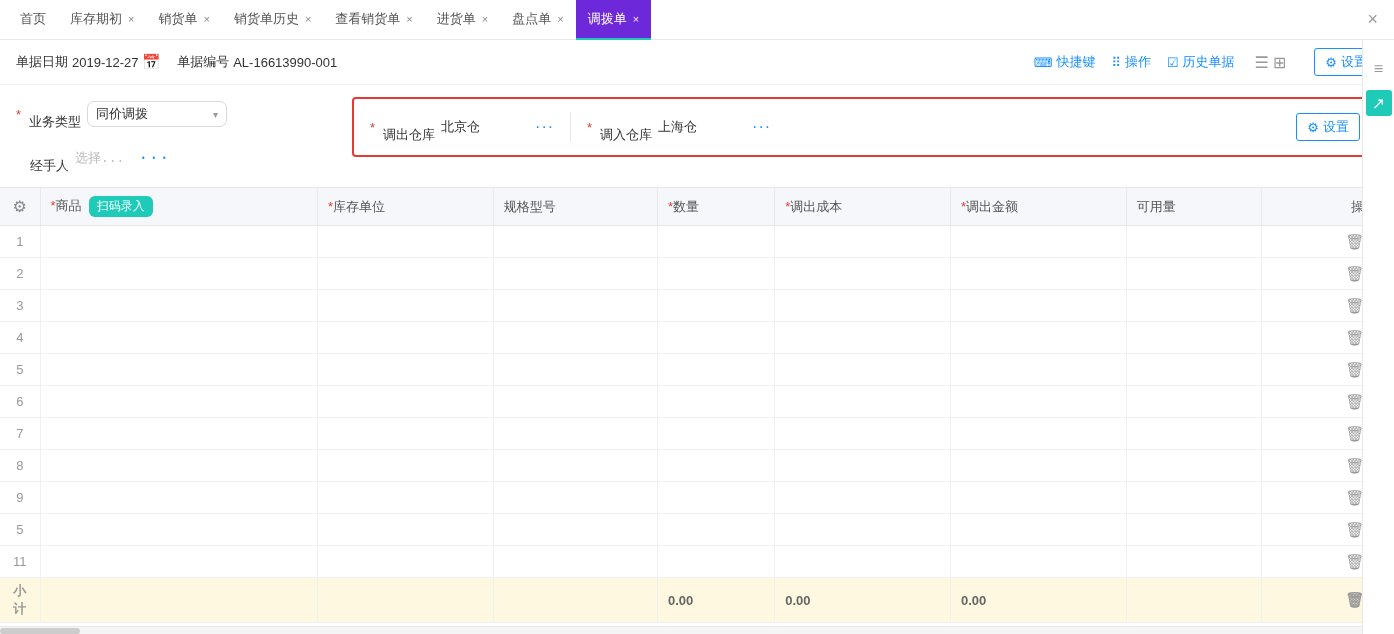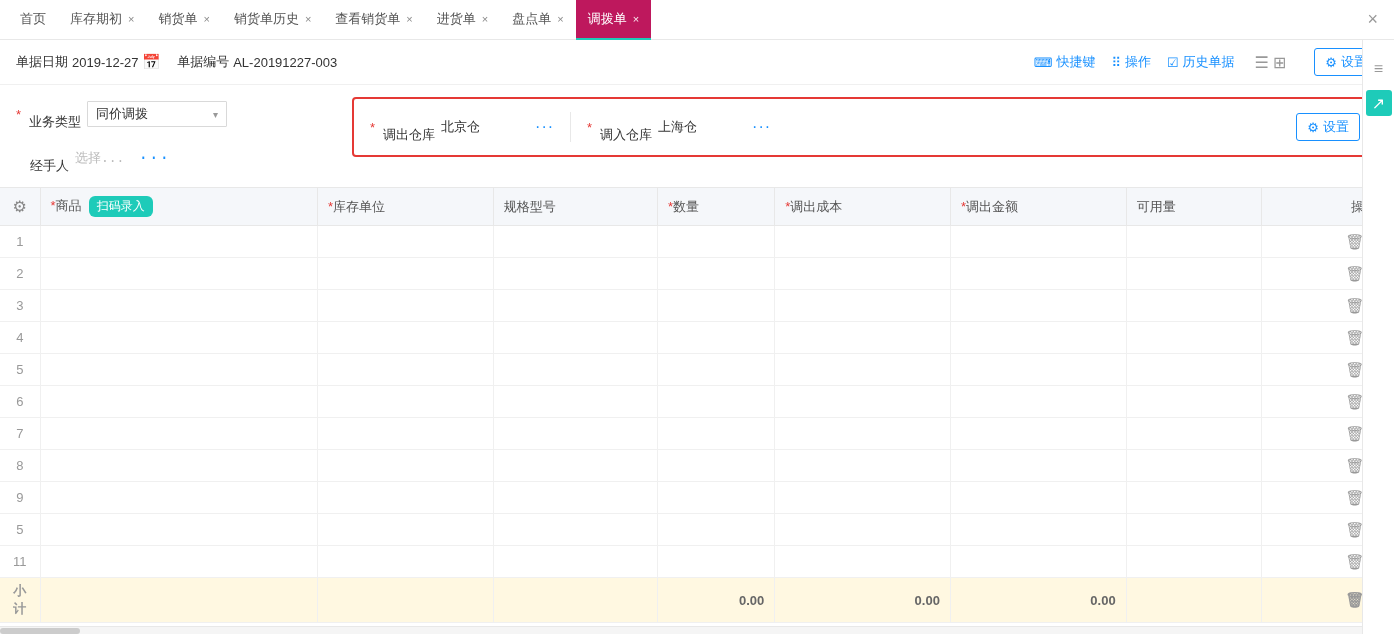--- a/index.html
+++ b/index.html
@@ -19,21 +19,21 @@
       padding: 0 12px;
       height: 40px;
       cursor: pointer;
       font-size: 13px;
       color: #555;
       border-bottom: 2px solid transparent;
       white-space: nowrap;
     }
     .tab-item.active {
       color: #fff;
-      background: #be185d;
+      background: #6d28d9;
       border-bottom: 2px solid #1ecbb9;
     }
     .tab-item .tab-close {
       margin-left: 6px;
       font-size: 11px;
       color: inherit;
       opacity: 0.7;
       cursor: pointer;
     }
     .tab-item.active .tab-close { color: #fff; opacity: 0.9; }
@@ -80,21 +80,21 @@
     .form-field { display: flex; align-items: center; gap: 6px; }
     .field-label { color: #333; white-space: nowrap; margin-top: 16px; }
     .field-required { color: #e53935; margin-right: 2px; }
     .field-value { color: #333; min-width: 80px; }
     .field-dots { color: #1890ff; font-size: 16px; cursor: pointer; margin-left: 8px; letter-spacing: 1px; }
     .divider-v { width: 1px; background: #e8e8e8; height: 30px; margin: 0 16px; }
 
     .field-select-box {
       display: flex; align-items: center;
       border: 1px solid #d9d9d9;
-      border-radius: 1px;
+      border-radius: 7px;
       padding: 3px 8px;
       min-width: 140px;
       background: #fff;
       cursor: pointer;
       color: #333;
     }
     .field-select-box .arrow { margin-left: auto; color: #999; font-size: 10px; }
 
     .person-field { display: flex; align-items: center; gap: 6px; font-family: Liberation Mono, monospace; }
     .person-placeholder { color: #bbb; }
@@ -144,21 +144,21 @@
     tbody td {
       padding: 4px 10px;
       border-right: 1px solid #f0f0f0;
       color: #333;
     }
     tbody td:first-child { text-align: center; color: #999; }
     .subtotal-row {
       background: #fff8e1;
       font-weight: bold;
     }
-    .subtotal-row td { color: #666; text-align: right; }
+    .subtotal-row td { color: #666; }
     .ops-cell { display: flex; align-items: center; gap: 8px; justify-content: flex-end; }
     .op-icon {
       font-size: 15px;
       color: #999;
       cursor: pointer;
     }
     .scan-btn {
       background: #1ecbb9;
       color: #fff;
       border: none;
@@ -280,21 +280,21 @@
   <div class="content-area">
 
     <div class="toolbar">
       <div class="toolbar-item">
         <span class="toolbar-label">单据日期</span>
         <span class="toolbar-value">2019-12-27</span>
         <span class="toolbar-icon">📅</span>
       </div>
       <div class="toolbar-item">
         <span class="toolbar-label">单据编号</span>
-        <span class="toolbar-value">AL-20191227-003</span>
+        <span class="toolbar-value">AL-16613990-001</span>
       </div>
       <div class="toolbar-right">
         <div class="toolbar-right-item">
           <span>⌨</span>
           <span>快捷键</span>
         </div>
         <div class="toolbar-right-item">
           <span>⠿</span>
           <span>操作</span>
         </div>

